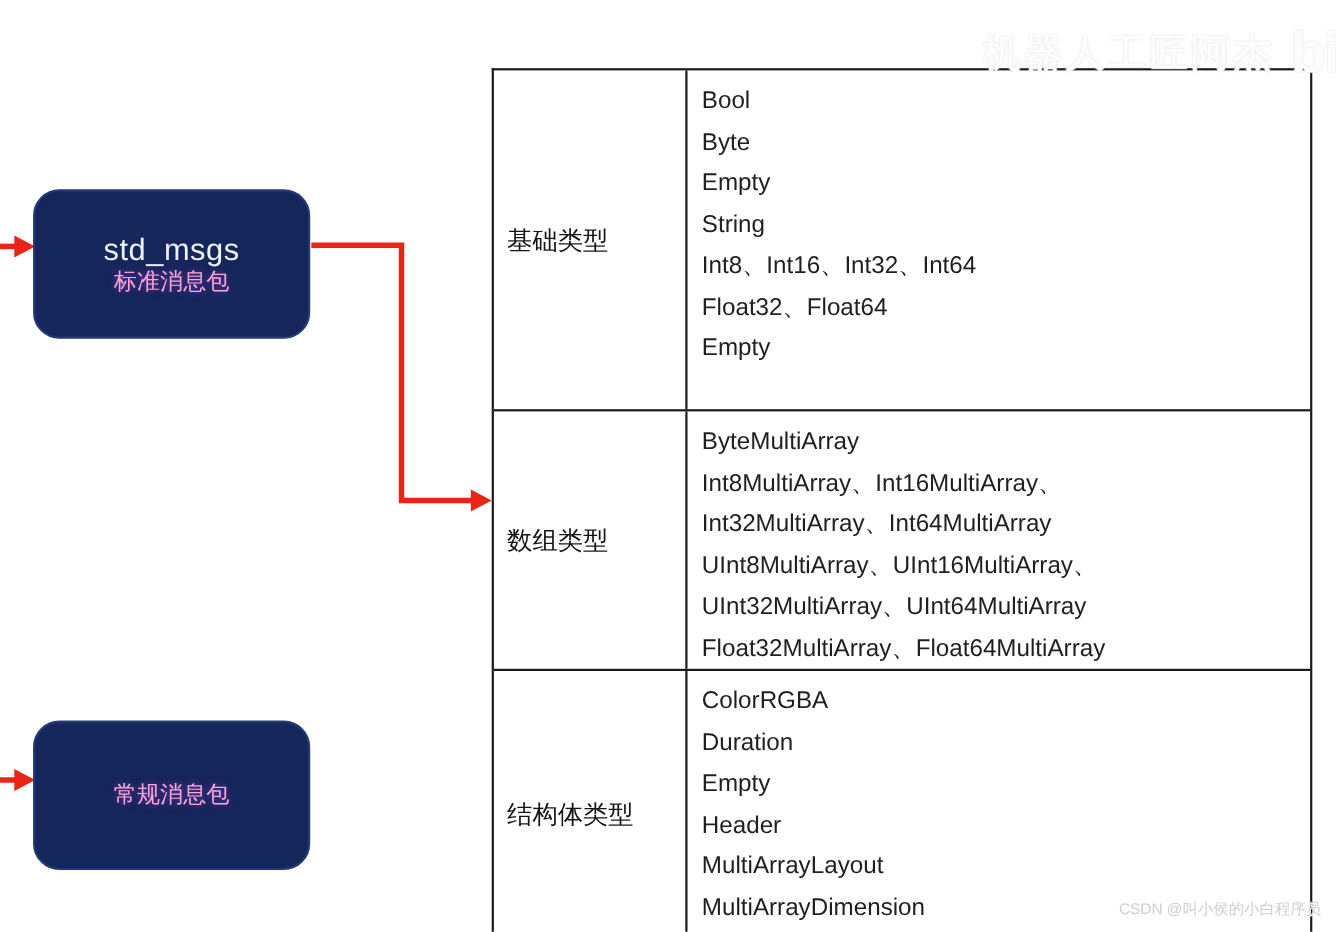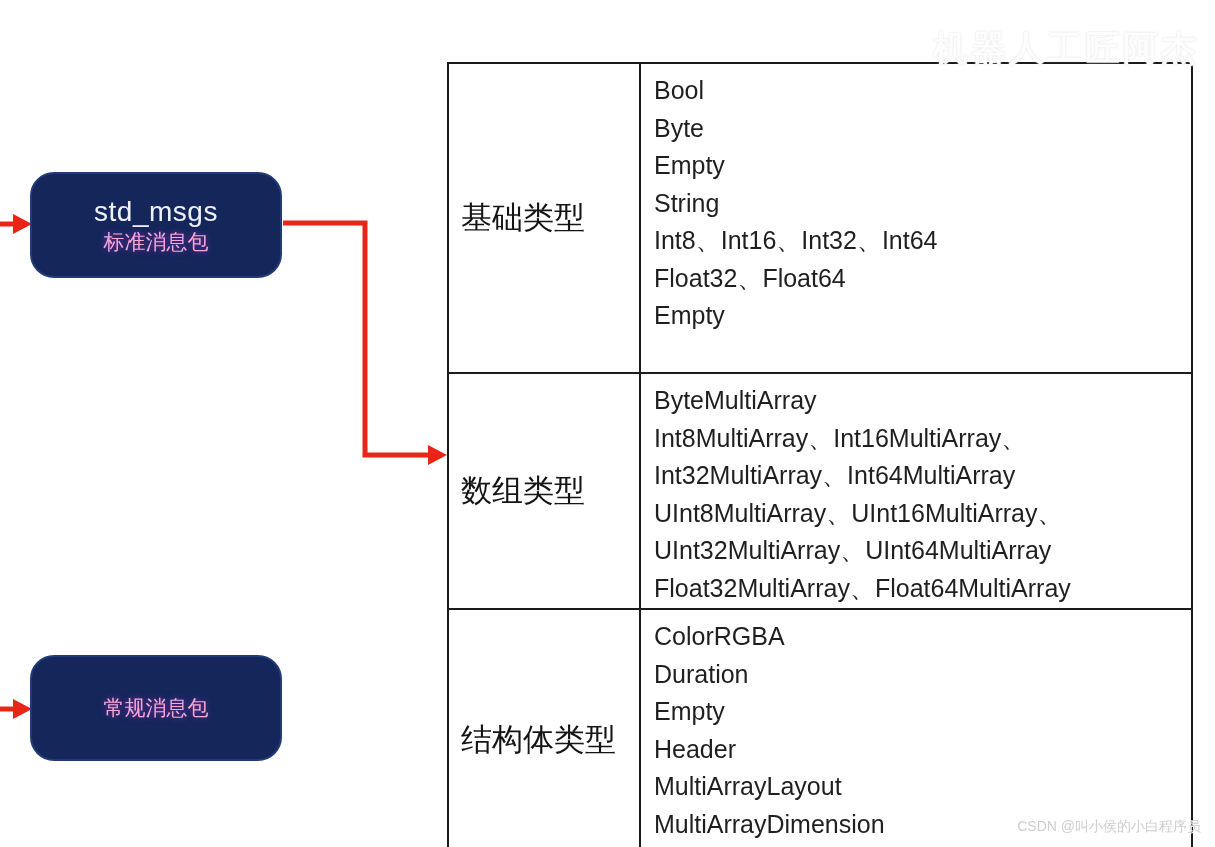--- a/index.html
+++ b/index.html
@@ -6,21 +6,21 @@
   body{
     width:1215px;height:847px;
     background:#ffffff;
     position:relative;
     overflow:hidden;
     font-family:"Liberation Sans", sans-serif;
   }
   
   .msg-box{
     position:absolute;
-    width:252px;height:106px;
+    width:252px;height:136px;
     background:#15265b;
     border:2px solid #223a78;
     border-radius:24px;
     box-sizing:border-box;
     display:flex;flex-direction:column;
     align-items:center;justify-content:center;
     line-height:1.25;
   }
   #box-std{left:30px;top:172px;}
   #box-common{left:30px;top:655px;}
@@ -45,47 +45,46 @@
     border:2px solid #1b1b1b;
     border-bottom:none;
     background:#ffffff;
   }
   .trow{display:flex;box-sizing:border-box;border-bottom:2px solid #1b1b1b;}
   .trow:last-child{border-bottom:none;}
   .trow:nth-child(1){height:310px;}
   .trow:nth-child(2){height:236px;}
   .trow:nth-child(3){height:260px;}
   .cat{
-    width:192px;
+    width:176px;
     box-sizing:border-box;
     border-right:2px solid #1b1b1b;
     display:flex;align-items:center;
     padding-left:12px;
-    font-size:31px;color:#141414;
+    font-size:23px;color:#141414;
   }
   .cells{
     flex:1;
     padding:8px 0 0 13px;
-    font-size:25px;color:#1f1f1f;
+    font-size:22px;color:#1f1f1f;
   }
   .cells .line{height:37.5px;line-height:37.5px;white-space:nowrap;}
   
   #wm-top{
     position:absolute;left:893px;top:18px;
     width:330px;height:62px;
     overflow:hidden;
     white-space:nowrap;
     pointer-events:none;
   }
   #wm-top .wm-text{
     display:inline-block;vertical-align:middle;
     font-size:35px;letter-spacing:3px;font-weight:bold;
     color:#fdfdfd;
     text-shadow:0 0 2px #d9d9d9;
-    margin-left:40px;
   }
   #wm-top .wm-logo{
     display:inline-block;vertical-align:middle;
     margin-left:10px;
     font-size:52px;font-weight:bold;
     color:#fcfcfc;
     text-shadow:0 0 2px #dcdcdc;
     letter-spacing:-2px;
   }
   #wm-bottom{

